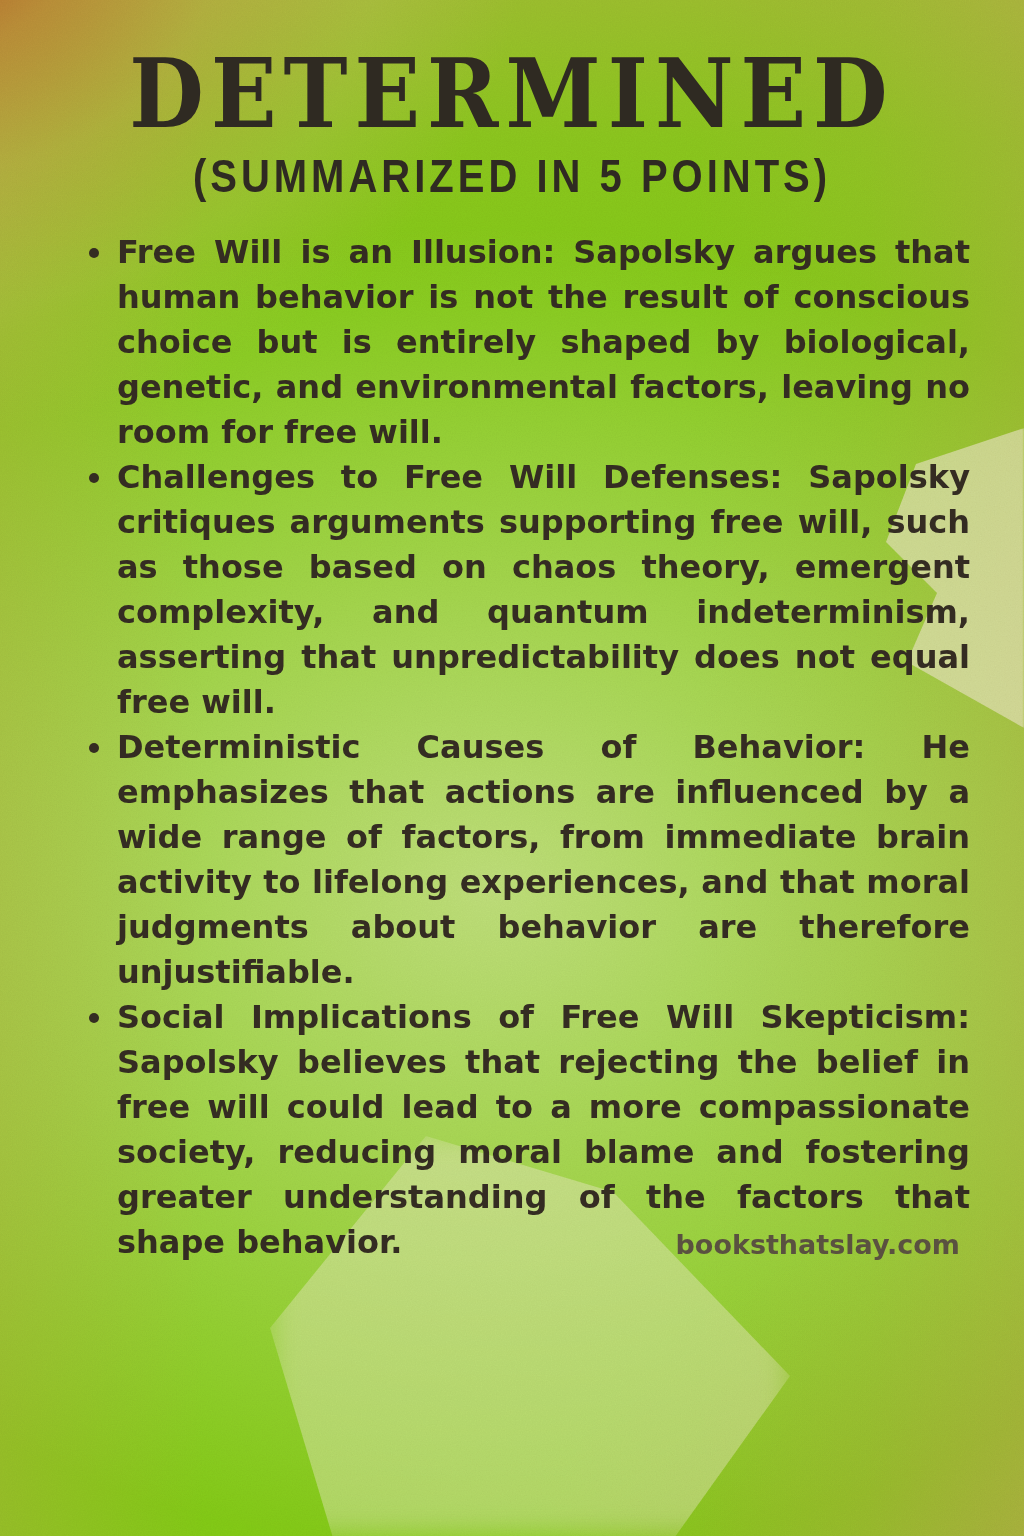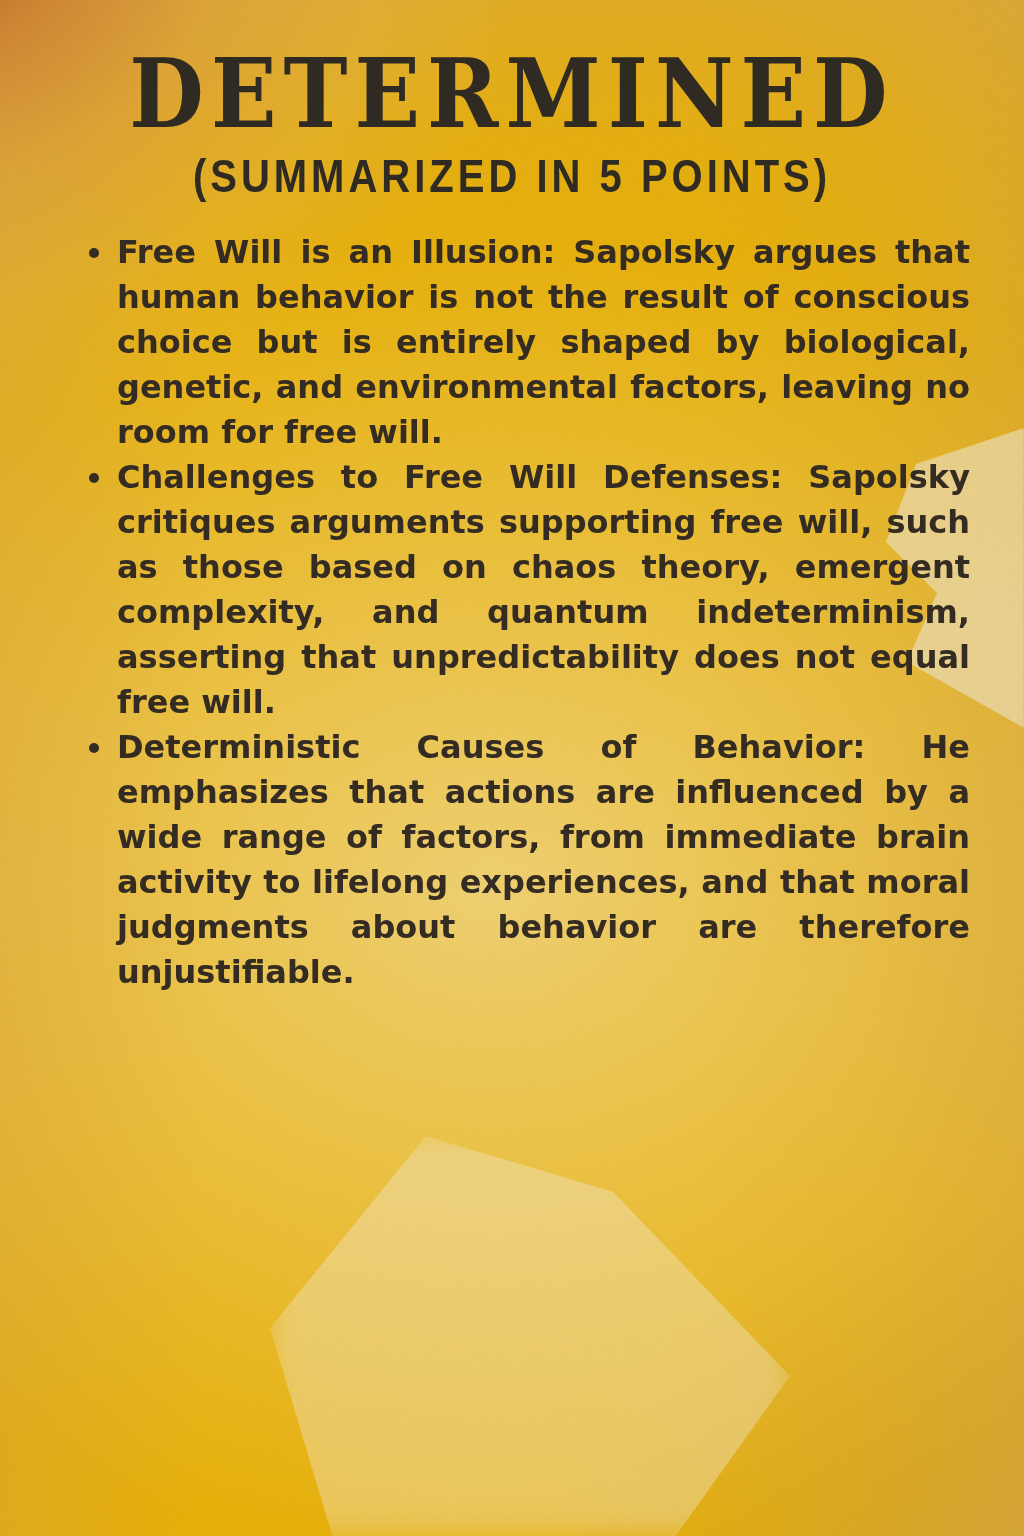--- a/index.html
+++ b/index.html
@@ -9,21 +9,21 @@
   body {
     width: 1024px;
     height: 1536px;
     overflow: hidden;
     font-family: "DejaVu Sans", sans-serif;
   }
   .canvas {
     position: relative;
     width: 1024px;
     height: 1536px;
-    background-color: #eab308;
+    background-color: #84cc16;
     overflow: hidden;
   }
   
   .bg-wash {
     position: absolute;
     inset: 0;
     background:
       radial-gradient(900px 760px at -70px -70px,
         rgba(183, 86, 34, 0.92) 0%,
         rgba(201, 116, 58, 0.60) 16%,
@@ -161,17 +161,19 @@
   <div class="content">
 
     <h1 class="title">DETERMINED</h1>
 
     <h2 class="subtitle">(SUMMARIZED IN 5 POINTS)</h2>
 
     <ul class="summary-list">
       <li>Free Will is an Illusion: Sapolsky argues that human behavior is not the result of conscious choice but is entirely shaped by biological, genetic, and environmental factors, leaving no room for free will.</li>
       <li>Challenges to Free Will Defenses: Sapolsky critiques arguments supporting free will, such as those based on chaos theory, emergent complexity, and quantum indeterminism, asserting that unpredictability does not equal free will.</li>
       <li>Deterministic Causes of Behavior: He emphasizes that actions are influenced by a wide range of factors, from immediate brain activity to lifelong experiences, and that moral judgments about behavior are therefore unjustifiable.</li>
+      <li>Social Implications of Free Will Skepticism: Sapolsky believes that rejecting the belief in free will could lead to a more compassionate society, reducing moral blame and fostering greater understanding of the factors that shape behavior.</li>
     </ul>
 
+    <div class="watermark">booksthatslay.com</div>
 
   </div>
 </div>
 
 </body></html>

